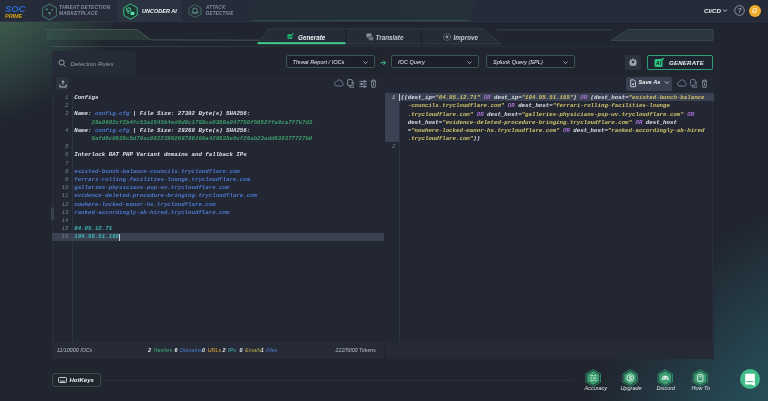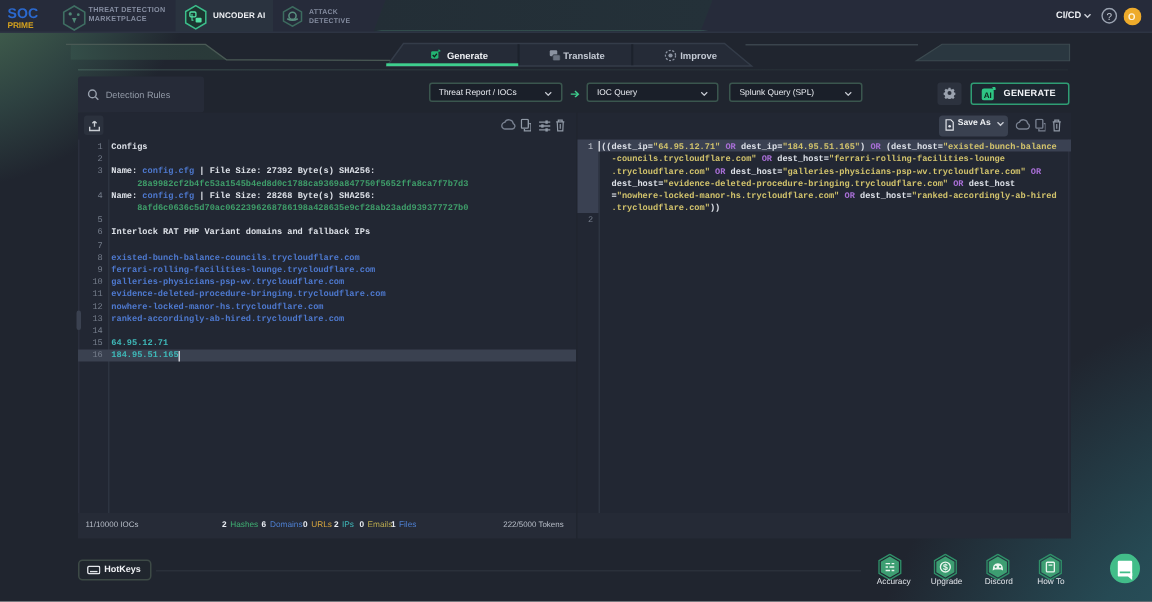--- a/index.html
+++ b/index.html
@@ -1,21 +1,21 @@
 <!DOCTYPE html>
 <html><head>
 <meta charset="utf-8">
 <style>
 html,body{margin:0;padding:0;}
 body{width:768px;height:401px;overflow:hidden;font-family:"Liberation Sans",sans-serif;}
 #app{position:relative;width:768px;height:401px;overflow:hidden;
 background:
 radial-gradient(circle 215px at -45px -55px, #587462 0%, #43624e 34%, #2e4241 62%, rgba(32,37,47,0) 85%),
 radial-gradient(circle 440px at 900px 515px, #2f5a68 0%, #2b5560 25%, #264a54 45%, rgba(32,37,47,0) 75%),
-#20252f;}
+#20252f; font-style: italic;}
 .abs{position:absolute;}
 .txt{position:absolute;white-space:nowrap;}
 
 #nav{position:absolute;left:0;top:0;width:768px;height:21px;background:#262b3a;border-bottom:1px solid #2d3443;}
 .navlbl{position:absolute;color:#858da0;font-size:4.8px;font-weight:bold;letter-spacing:.2px;line-height:6px;}
 
 .pane{position:absolute;top:74.5px;height:267.5px;background:#222733;}
 pre{margin:0;font-family:"Liberation Mono",monospace;font-size:5.75px;line-height:8.2px;font-weight:bold;}
 .gut{color:#767e8c;text-align:right;font-weight:normal;}
 .w{color:#dde1e8;}

